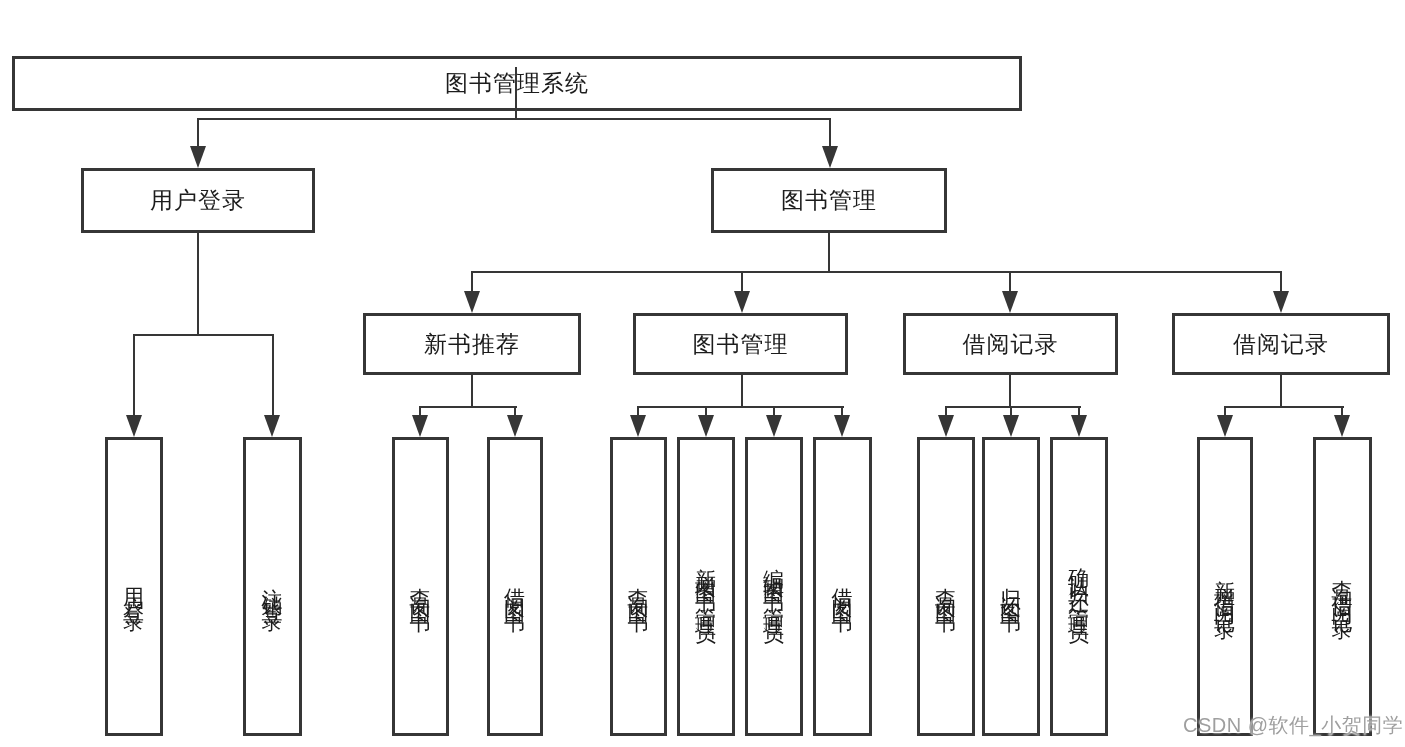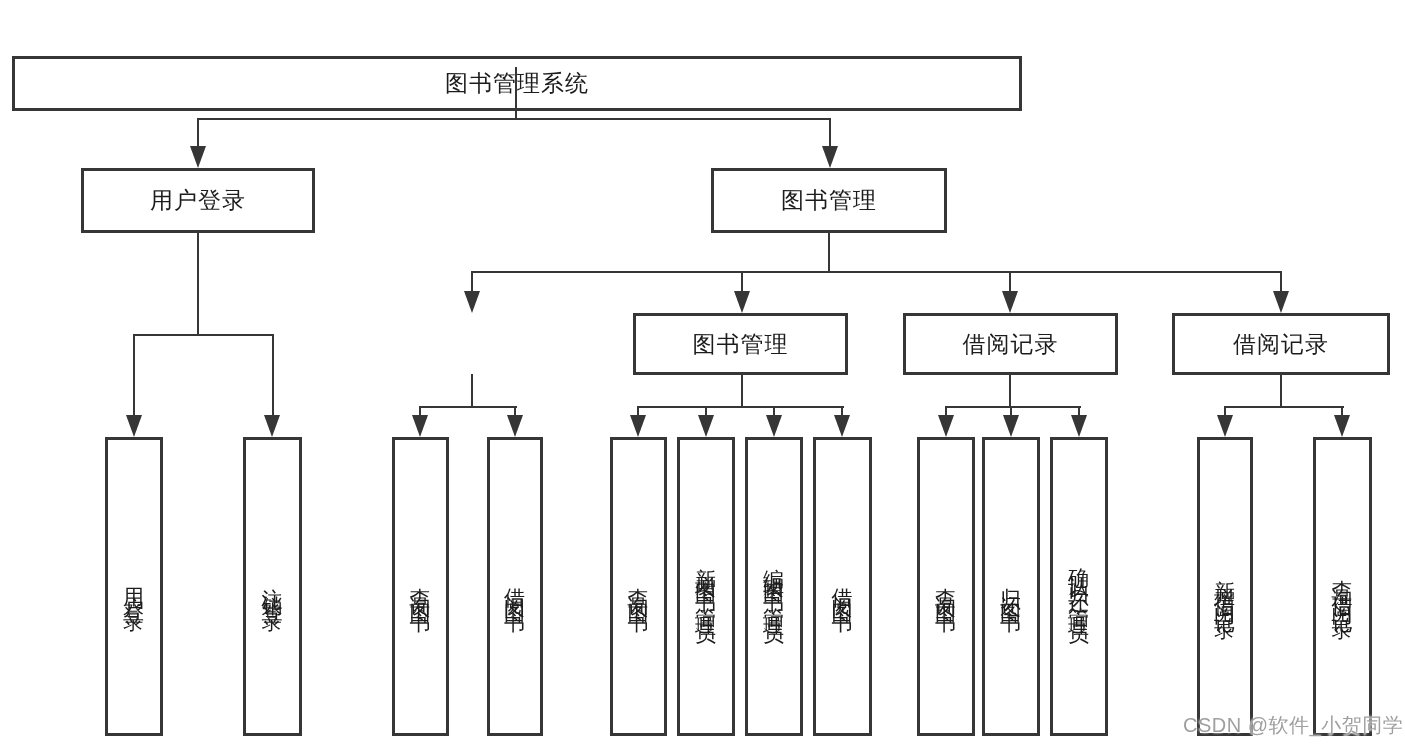--- a/index.html
+++ b/index.html
@@ -89,20 +89,23 @@
   <div class="line hline" style="left:471px;top:271px;width:811px;"></div>
   <div class="line vline" style="left:471px;top:271px;height:22px;"></div>
   <div class="arrow" style="left:464px;top:291px;"></div>
   <div class="line vline" style="left:741px;top:271px;height:22px;"></div>
   <div class="arrow" style="left:734px;top:291px;"></div>
   <div class="line vline" style="left:1009px;top:271px;height:22px;"></div>
   <div class="arrow" style="left:1002px;top:291px;"></div>
   <div class="line vline" style="left:1280px;top:271px;height:22px;"></div>
   <div class="arrow" style="left:1273px;top:291px;"></div>
 
+  <div class="box" style="left:363px;top:313px;width:218px;height:62px;">
+    <span class="hlabel">新书推荐</span>
+  </div>
   <div class="box" style="left:633px;top:313px;width:215px;height:62px;">
     <span class="hlabel">图书管理</span>
   </div>
   <div class="box" style="left:903px;top:313px;width:215px;height:62px;">
     <span class="hlabel">借阅记录</span>
   </div>
   <div class="box" style="left:1172px;top:313px;width:218px;height:62px;">
     <span class="hlabel">借阅记录</span>
   </div>
 

